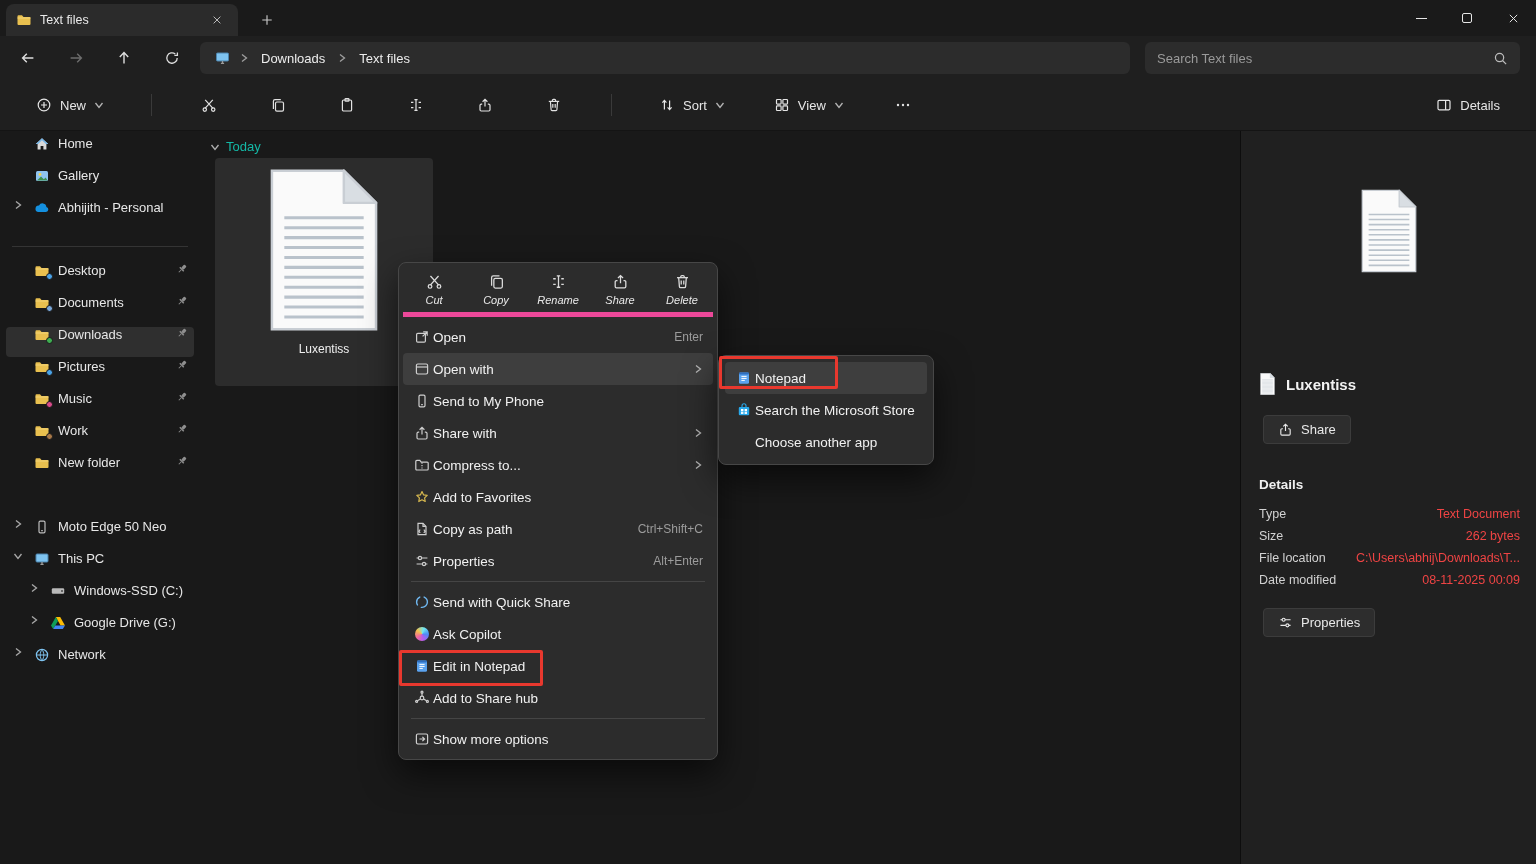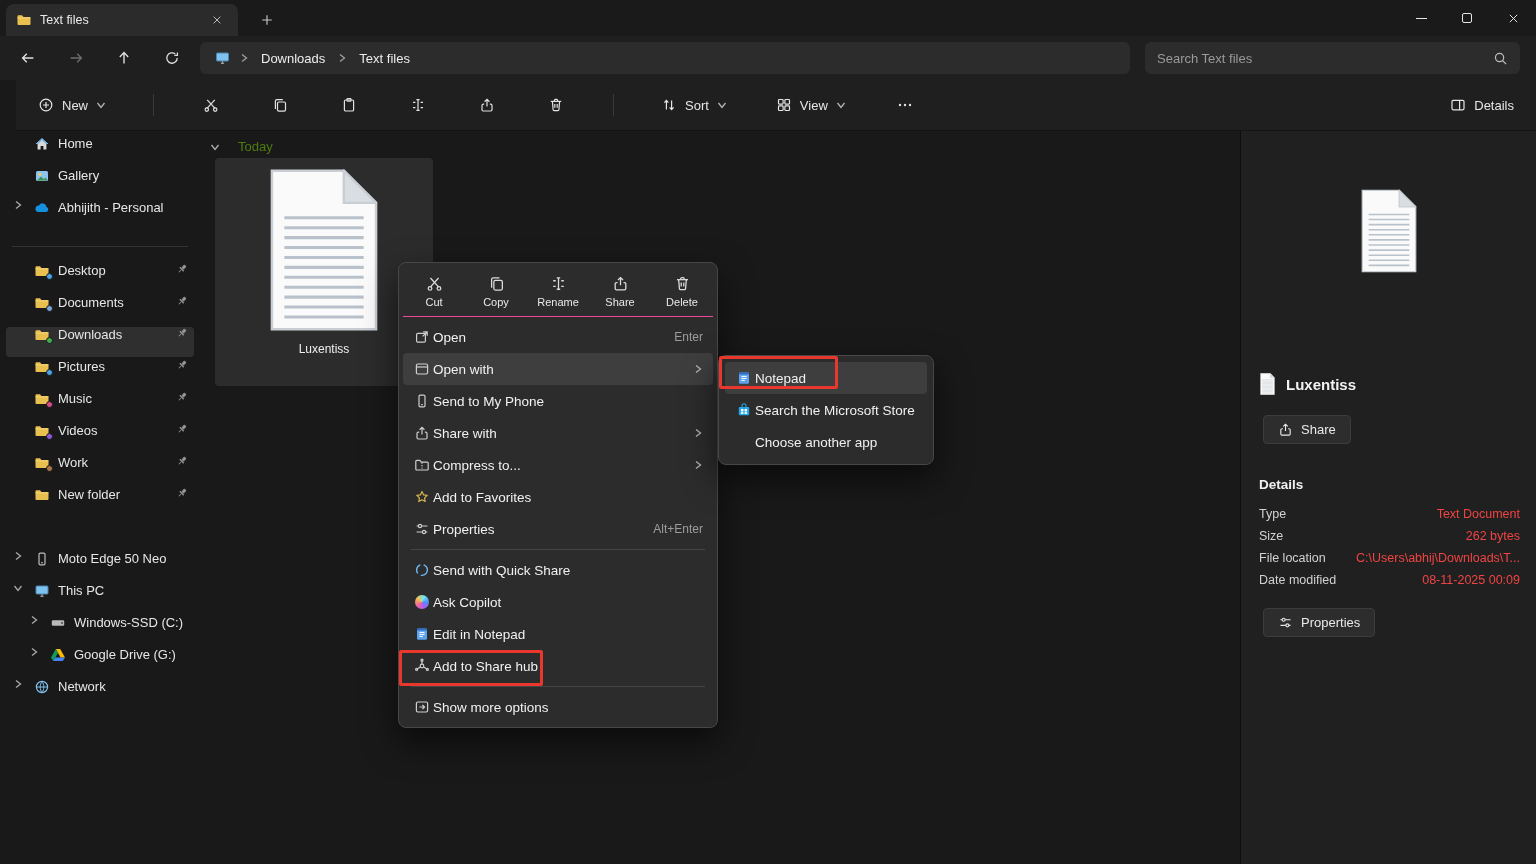--- a/index.html
+++ b/index.html
@@ -30,51 +30,51 @@
   .addrbar { position:absolute; left:200px; top:6px; width:930px; height:32px; background:#2c2c2c; border-radius:6px;
              display:flex; align-items:center; padding:0 10px; gap:4px; }
   .crumb { padding:3px 8px; border-radius:4px; color:#ececec; }
   .crumb-sep { color:#9f9f9f; display:flex; align-items:center; }
   .searchbar { position:absolute; left:1145px; top:6px; width:375px; height:32px; background:#2c2c2c; border-radius:6px;
                display:flex; align-items:center; padding:0 12px; }
   .search-ph { flex:1; color:#9a9a9a; }
   .search-ico { color:#bdbdbd; }
 
   
-  .toolbar { position:absolute; left:16px; top:80px; right:0; height:51px; background:#1f1f1f; border-bottom:1px solid #141414;
-             display:flex; align-items:center; padding:0 12px;gap:29px; }
+  .toolbar { position:absolute; left:0; top:80px; right:0; height:51px; background:#1f1f1f; border-bottom:1px solid #141414;
+             display:flex; align-items:center; padding:0 26px;gap:29px; }
   .tbtn { display:flex; align-items:center; gap:8px; height:34px; padding:0 10px; border-radius:4px; color:#e6e6e6; }
   .ticon { width:40px; height:34px; display:flex; align-items:center; justify-content:center; border-radius:4px; color:#e2e2e2; }
   .tdiv { width:1px; height:22px; background:#3a3a3a; margin:0 8px; }
   .tright { margin-left:auto; display:flex; align-items:center; }
 
   
   .sidebar { position:absolute; left:0; top:131px; width:200px; bottom:0; padding-top:5px; }
   .srow { display:flex; align-items:flex-start; height:30px; margin:0 6px 2px 6px; padding:0 2px; border-radius:4px; gap:6px; color:#e7e7e7; }
   .srow.sel { background:#2f2f2f; }
   .srow.indent { margin-left:22px; }
   .schev { width:20px; display:flex; align-items:center; justify-content:center; color:#a9a9a9; flex:none; }
   .sicon { width:18px; height:16px; position:relative; flex:none; }
   .slabel { flex:1; white-space:nowrap; overflow:hidden; text-overflow:ellipsis; }
   .pin { margin-left:auto; color:#8f8f8f; padding-right:4px; flex:none; }
   .badge { position:absolute; right:-1px; bottom:-1px; width:7px; height:7px; border-radius:50%; border:1px solid #191919; }
   .ssep { height:1px; background:#343434; margin:16px 12px; }
   .sgap { height:32px; }
 
   
   .main { position:absolute; left:200px; top:131px; right:296px; bottom:0; }
-  .group-head { position:absolute; left:10px; top:8px; display:flex; align-items:center; gap:18px; color:#4d7c0f; }
+  .group-head { position:absolute; left:10px; top:8px; display:flex; align-items:center; gap:6px; color:#14b8a6; }
   .tile { position:absolute; left:15px; top:27px; width:218px; height:228px; background:#2c2c2c; border-radius:4px;
           display:flex; flex-direction:column; align-items:center; padding-top:10px; }
   .tile-label { margin-top:10px; font-size:12px; color:#f0f0f0; }
 
   
   .cmenu { position:absolute; left:398px; top:262px; width:320px; background:#2c2c2c; border:1px solid #474747;
            border-radius:8px; padding:4px; box-shadow:0 14px 34px rgba(0,0,0,.6); z-index:10; }
-  .qrow { display:flex; height:50px; border-bottom:1px solid #ec4899; margin-bottom:4px; }
+  .qrow { display:flex; height:50px; border-bottom:5px solid #ec4899; margin-bottom:4px;font-style:italic; }
   .qbtn { flex:1; display:flex; flex-direction:column; align-items:center; justify-content:center; gap:4px;
           border-radius:4px; font-size:11px; color:#e9e9e9; }
   .qbtn .qi { color:#dcdcdc; }
   .mrow { display:flex; align-items:center; height:32px; padding:0 10px; border-radius:4px; font-size:13.5px; color:#f1f1f1; gap:3px; }
   .mrow.hover { background:#3e3e3e; }
   .micon { width:17px; height:16px; display:flex; align-items:center; justify-content:center; color:#cfcfcf; flex:none; }
   .mlabel { flex:1; white-space:nowrap; }
   .mright { color:#9c9c9c; font-size:12px; }
   .mchev { color:#b5b5b5; }
   .msep { height:1px; background:#454545; margin:4px 8px; }
@@ -607,35 +607,20 @@
           <use href="#s-pin"></use>
         </svg>
       </span>
   </div>
   <div class="srow">
     <span class="schev"></span>
     <span class="sicon">
         <svg width="16" height="16">
           <use href="#s-folder"></use>
         </svg>
-        <span class="badge" style="background:#8a5ad8"></span>
-      </span>
-    <span class="slabel">Videos</span>
-    <span class="pin">
-        <svg width="12" height="12">
-          <use href="#s-pin"></use>
-        </svg>
-      </span>
-  </div>
-  <div class="srow">
-    <span class="schev"></span>
-    <span class="sicon">
-        <svg width="16" height="16">
-          <use href="#s-folder"></use>
-        </svg>
         <span class="badge" style="background:#a87848"></span>
       </span>
     <span class="slabel">Work</span>
     <span class="pin">
         <svg width="12" height="12">
           <use href="#s-pin"></use>
         </svg>
       </span>
   </div>
   <div class="srow">
@@ -839,20 +824,29 @@
     <span class="micon">
         <svg width="16" height="16">
           <use href="#s-star"></use>
         </svg>
       </span>
     <span class="mlabel">Add to Favorites</span>
   </div>
   <div class="mrow">
     <span class="micon">
         <svg width="16" height="16">
+          <use href="#s-path"></use>
+        </svg>
+      </span>
+    <span class="mlabel">Copy as path</span>
+    <span class="mright">Ctrl+Shift+C</span>
+  </div>
+  <div class="mrow">
+    <span class="micon">
+        <svg width="16" height="16">
           <use href="#s-sliders"></use>
         </svg>
       </span>
     <span class="mlabel">Properties</span>
     <span class="mright">Alt+Enter</span>
   </div>
   <div class="msep"></div>
   <div class="mrow">
     <span class="micon" style="color:#6fb7f0">
         <svg width="16" height="16">

